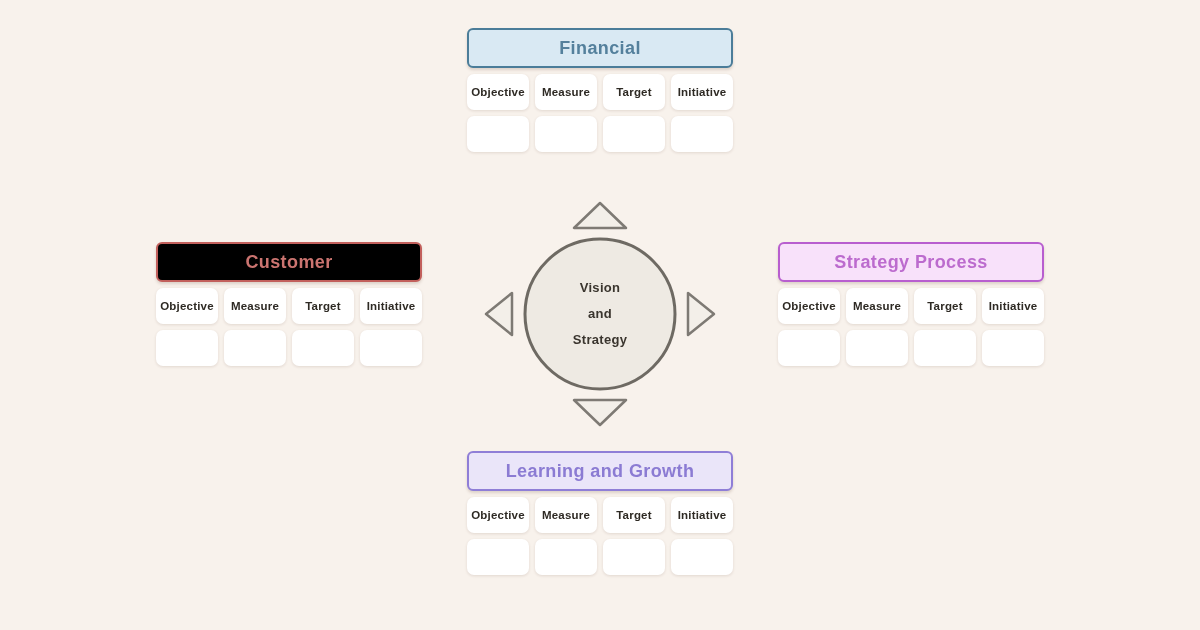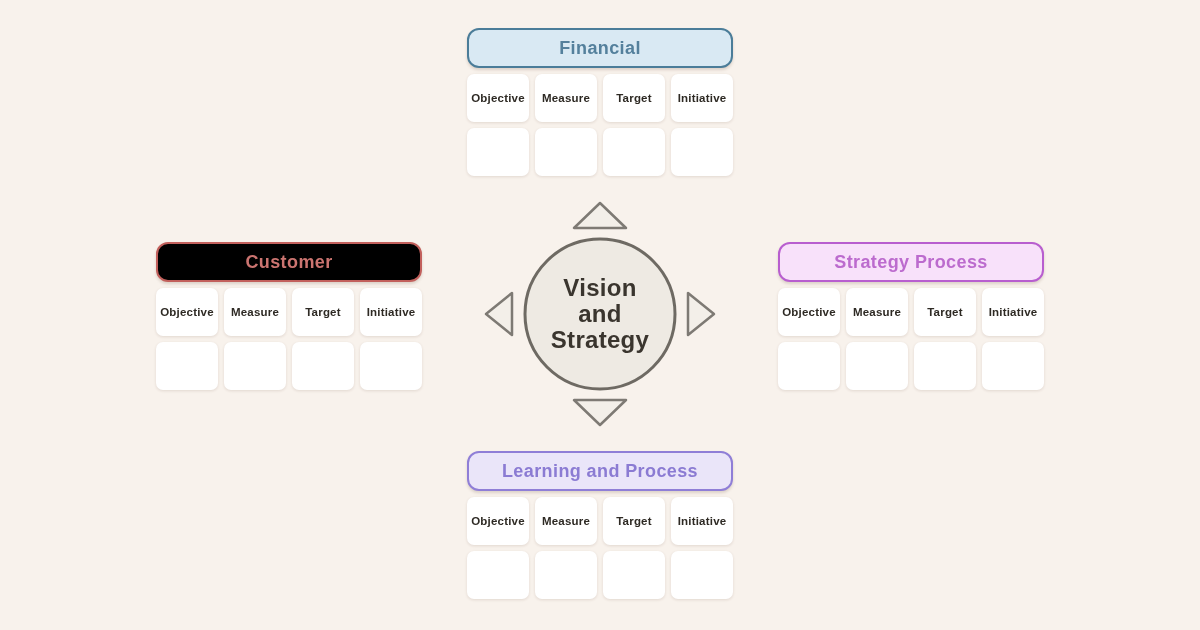--- a/index.html
+++ b/index.html
@@ -22,40 +22,40 @@
   }
   #sec-financial { left: 467px; top: 28px; }
   #sec-customer  { left: 156px; top: 242px; }
   #sec-internal  { left: 778px; top: 242px; }
   #sec-learning  { left: 467px; top: 451px; }
 
   .sec-header {
     box-sizing: border-box;
     height: 40px;
     border: 2px solid #999;
-    border-radius: 12px;
+    border-radius: 6px;
     display: flex;
     align-items: center;
     justify-content: center;
     font-size: 18px;
     font-weight: bold;
     letter-spacing: 0.4px;
     box-shadow: 0 2px 3px rgba(92, 60, 40, 0.18);
     background: #eee;
   }
 
   .grid {
     margin-top: 6px;
     display: grid;
     grid-template-columns: repeat(4, 1fr);
     gap: 6px;
   }
   .card {
     box-sizing: border-box;
-    height: 48px;
+    height: 36px;
     background: #ffffff;
     border-radius: 7px;
     box-shadow: 0 1px 3px rgba(92, 60, 40, 0.14);
     display: flex;
     align-items: center;
     justify-content: center;
     font-size: 11.5px;
     font-weight: bold;
     letter-spacing: 0.2px;
     color: #2e2a24;
@@ -67,21 +67,21 @@
     position: absolute;
     left: 480px;
     top: 196px;
   }
   .center-label {
     position: absolute;
     left: 540px;
     top: 275px;
     width: 120px;
     text-align: center;
-    font-size: 24px;
+    font-size: 13px;
     font-weight: bold;
     line-height: 26px;
     letter-spacing: 0.3px;
     white-space: pre-line;
     color: #3a352e;
   }
 </style>
 </head>
 <body>
 
@@ -128,21 +128,21 @@
     <div class="card">Initiative</div>
     <div class="card"></div>
     <div class="card"></div>
     <div class="card"></div>
     <div class="card"></div>
   </div>
 </section>
 
 <section class="scorecard" id="sec-learning">
   <div class="sec-header" style="background-color: rgb(234, 229, 249); border-color: rgb(143, 126, 215); color: rgb(139, 123, 211);">
-    <span>Learning and Process</span>
+    <span>Learning and Growth</span>
   </div>
   <div class="grid">
     <div class="card">Objective</div>
     <div class="card">Measure</div>
     <div class="card">Target</div>
     <div class="card">Initiative</div>
     <div class="card"></div>
     <div class="card"></div>
     <div class="card"></div>
     <div class="card"></div>

